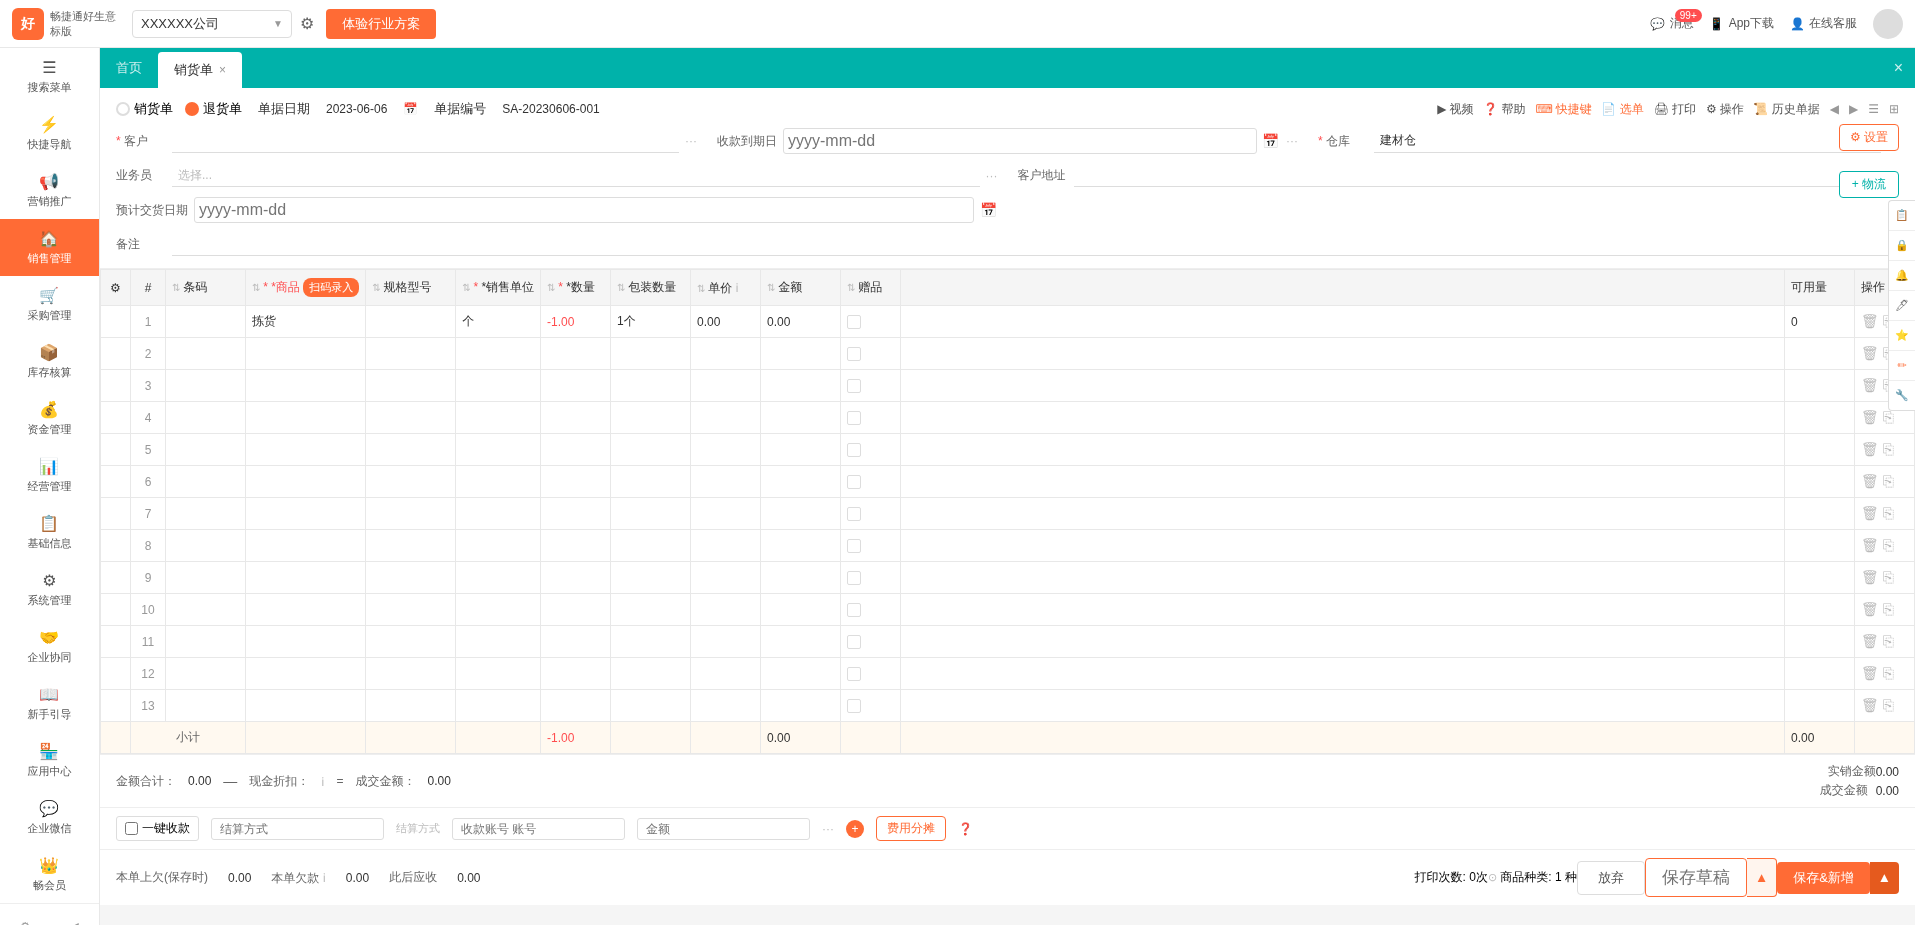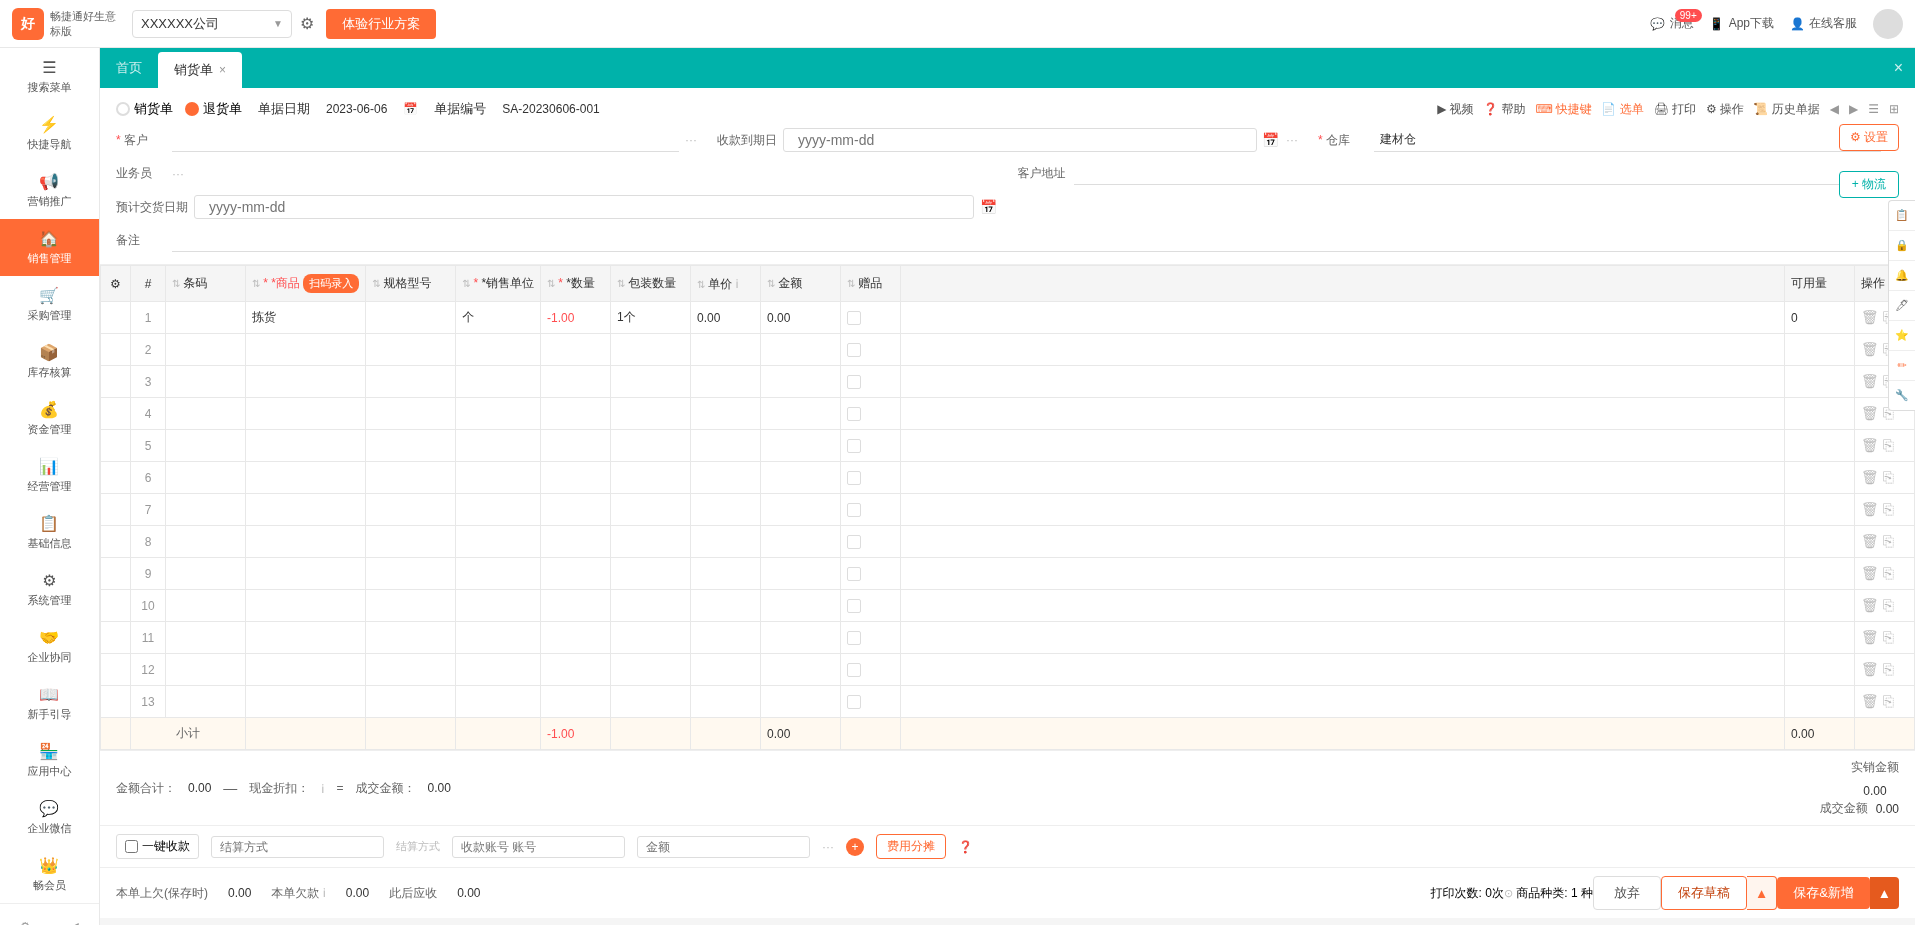--- a/index.html
+++ b/index.html
@@ -53,21 +53,21 @@
     .header-action-item { display: flex; align-items: center; gap: 3px; color: #555; cursor: pointer; font-size: 12px; }
     .header-action-item.highlight { color: #ff6b35; }
     .set-btn { background: #fff; border: 1px solid #ff6b35; color: #ff6b35; border-radius: 4px; padding: 4px 10px; cursor: pointer; font-size: 12px; }
     .logistics-btn { background: #fff; border: 1px solid #00b2aa; color: #00b2aa; border-radius: 4px; padding: 4px 10px; cursor: pointer; font-size: 12px; margin-top: 16px; }
     .field-row { display: flex; align-items: center; gap: 6px; }
     .field-label { color: #666; font-size: 12px; min-width: 50px; white-space: nowrap; }
     .field-required { color: #ff4d4f; }
     .field-input { flex: 1; border: none; border-bottom: 1px solid #ddd; padding: 4px 6px; font-size: 12px; color: #333; background: transparent; outline: none; }
     .field-input::placeholder { color: #bbb; }
     .field-dots { color: #bbb; font-size: 12px; cursor: pointer; }
-    .date-input { border: 1px solid #ddd; border-radius: 3px; padding: 3px 14px; font-size: 14px; color: #bbb; flex: 1; }
+    .date-input { border: 1px solid #ddd; border-radius: 3px; padding: 3px 4px; font-size: 16px; color: #bbb; flex: 1; }
     .calendar-icon { color: #bbb; cursor: pointer; font-size: 14px; }
     .notes-row { margin-top: 8px; display: flex; align-items: center; gap: 6px; }
 
     
     .table-container { background: #fff; margin: 0; overflow: auto; }
     table { width: 100%; border-collapse: collapse; font-size: 12px; }
     thead tr { background: #f5f5f5; }
     thead th { padding: 8px 6px; text-align: left; border: 1px solid #e8e8e8; color: #333; white-space: nowrap; font-weight: 500; }
     tbody td { padding: 6px 6px; border: 1px solid #e8e8e8; color: #333; height: 32px; }
     .row-num { color: #999; text-align: center; }
@@ -98,21 +98,21 @@
     .footer-equals { color: #666; }
     .footer-payment { background: #fff; padding: 8px 16px; border-top: 1px solid #eee; display: flex; align-items: center; gap: 12px; }
     .one-click-btn { display: flex; align-items: center; gap: 4px; border: 1px solid #ddd; border-radius: 3px; padding: 3px 8px; cursor: pointer; font-size: 12px; }
     .payment-input { border: 1px solid #ddd; border-radius: 3px; padding: 3px 8px; font-size: 12px; min-width: 80px; color: #bbb; }
     .add-btn { background: #ff6b35; color: #fff; border: none; border-radius: 50%; width: 18px; height: 18px; cursor: pointer; font-size: 12px; display: flex; align-items: center; justify-content: center; }
     .expense-btn { border: 1px solid #ff6b35; color: #ff6b35; background: #fff; border-radius: 4px; padding: 3px 10px; cursor: pointer; font-size: 12px; }
     .bottom-bar { background: #fff; padding: 8px 16px; border-top: 1px solid #eee; display: flex; align-items: center; }
     .bottom-stats { display: flex; gap: 20px; align-items: center; font-size: 12px; color: #666; }
     .bottom-stat-value { color: #333; font-weight: 500; }
     .discard-btn { border: 1px solid #ddd; background: #fff; color: #555; border-radius: 4px; padding: 7px 20px; cursor: pointer; font-size: 13px; }
-    .save-draft-btn { border: 1px solid #ff6b35; background: #fff; color: #c2410c; border-radius: 4px; padding: 7px 16px; cursor: pointer; font-size: 13px; }
+    .save-draft-btn { border: 1px solid #ff6b35; background: #fff; color: #737373; border-radius: 4px; padding: 7px 16px; cursor: pointer; font-size: 17px; }
     .save-new-btn { background: #ff6b35; color: #fff; border: none; border-radius: 4px; padding: 7px 16px; cursor: pointer; font-size: 13px; }
     .split-arrow { background: #e55a1e; color: #fff; border: none; border-radius: 0 4px 4px 0; padding: 7px 8px; cursor: pointer; }
 
     
     .right-floating { position: fixed; right: 0; top: 200px; display: flex; flex-direction: column; background: #fff; border: 1px solid #ddd; border-right: none; border-radius: 4px 0 0 4px; z-index: 100; }
     .rf-item { padding: 8px 6px; cursor: pointer; color: #666; font-size: 11px; text-align: center; border-bottom: 1px solid #eee; }
     .rf-item:last-child { border-bottom: none; }
     .rf-item.active { color: #ff6b35; }
 
     
@@ -340,20 +340,21 @@
                 <button class="set-btn">⚙ 设置</button>
                 <button class="logistics-btn">+ 物流</button>
               </div>
             </div>
           </div>
 
           <div style="display:grid; grid-template-columns:1fr 1fr; gap:10px 20px; align-items:center; margin-bottom:10px;">
 
             <div class="field-row">
               <span class="field-label">业务员</span>
+              <input class="field-input" type="text" placeholder="选择..." style="">
               <span class="field-dots">···</span>
             </div>
 
             <div class="field-row">
               <span class="field-label">客户地址</span>
               <input class="field-input" type="text" placeholder="" style="">
               <span class="field-dots">···</span>
             </div>
 
             <div class="field-row">
@@ -763,21 +764,21 @@
           <span class="footer-label">金额合计：</span>
           <span class="footer-value">0.00</span>
           <span class="minus-icon">—</span>
           <span class="footer-label">现金折扣：</span>
           <span class="info-icon">ℹ</span>
           <span class="footer-equals">=</span>
           <span class="footer-label">成交金额：</span>
           <span class="footer-value">0.00</span>
 
           <div style="margin-left:auto; display:flex; flex-direction:column; align-items:flex-end; gap:2px;">
-            <div style="display:flex; align-items:center; gap:8px;flex-direction:column;">
+            <div style="display:flex; align-items:center; ">
               <span class="footer-label">实销金额</span>
               <span class="footer-value">0.00</span>
             </div>
             <div style="display:flex; align-items:center; gap:8px;">
               <span class="footer-label">成交金额</span>
               <span class="footer-value">0.00</span>
             </div>
           </div>
         </div>
 

